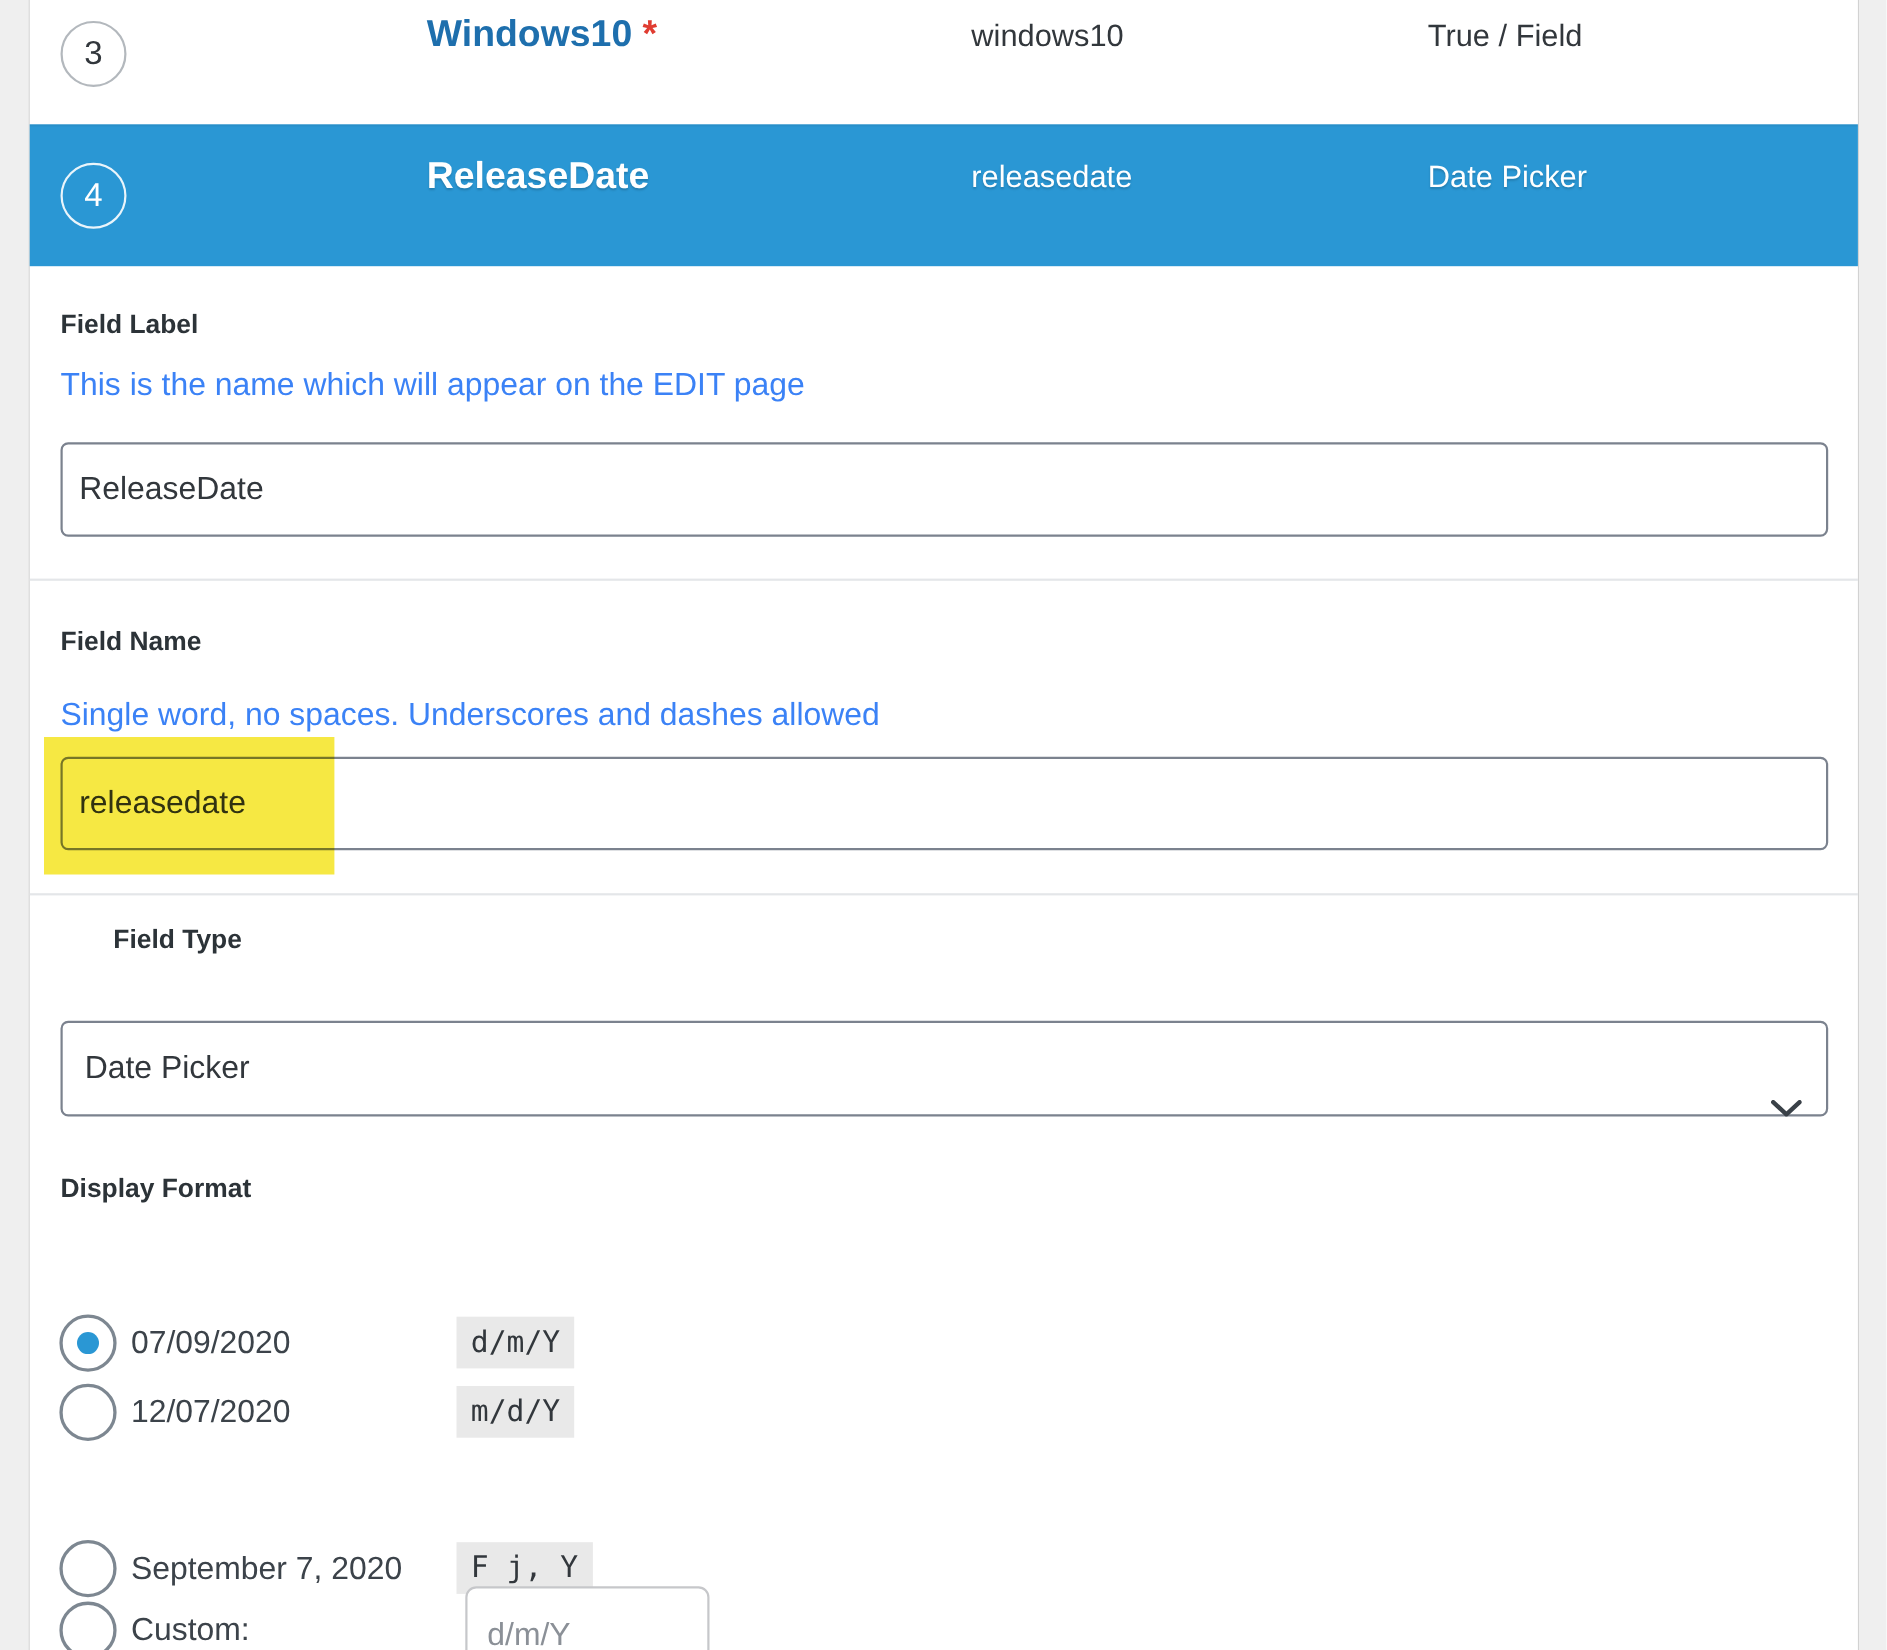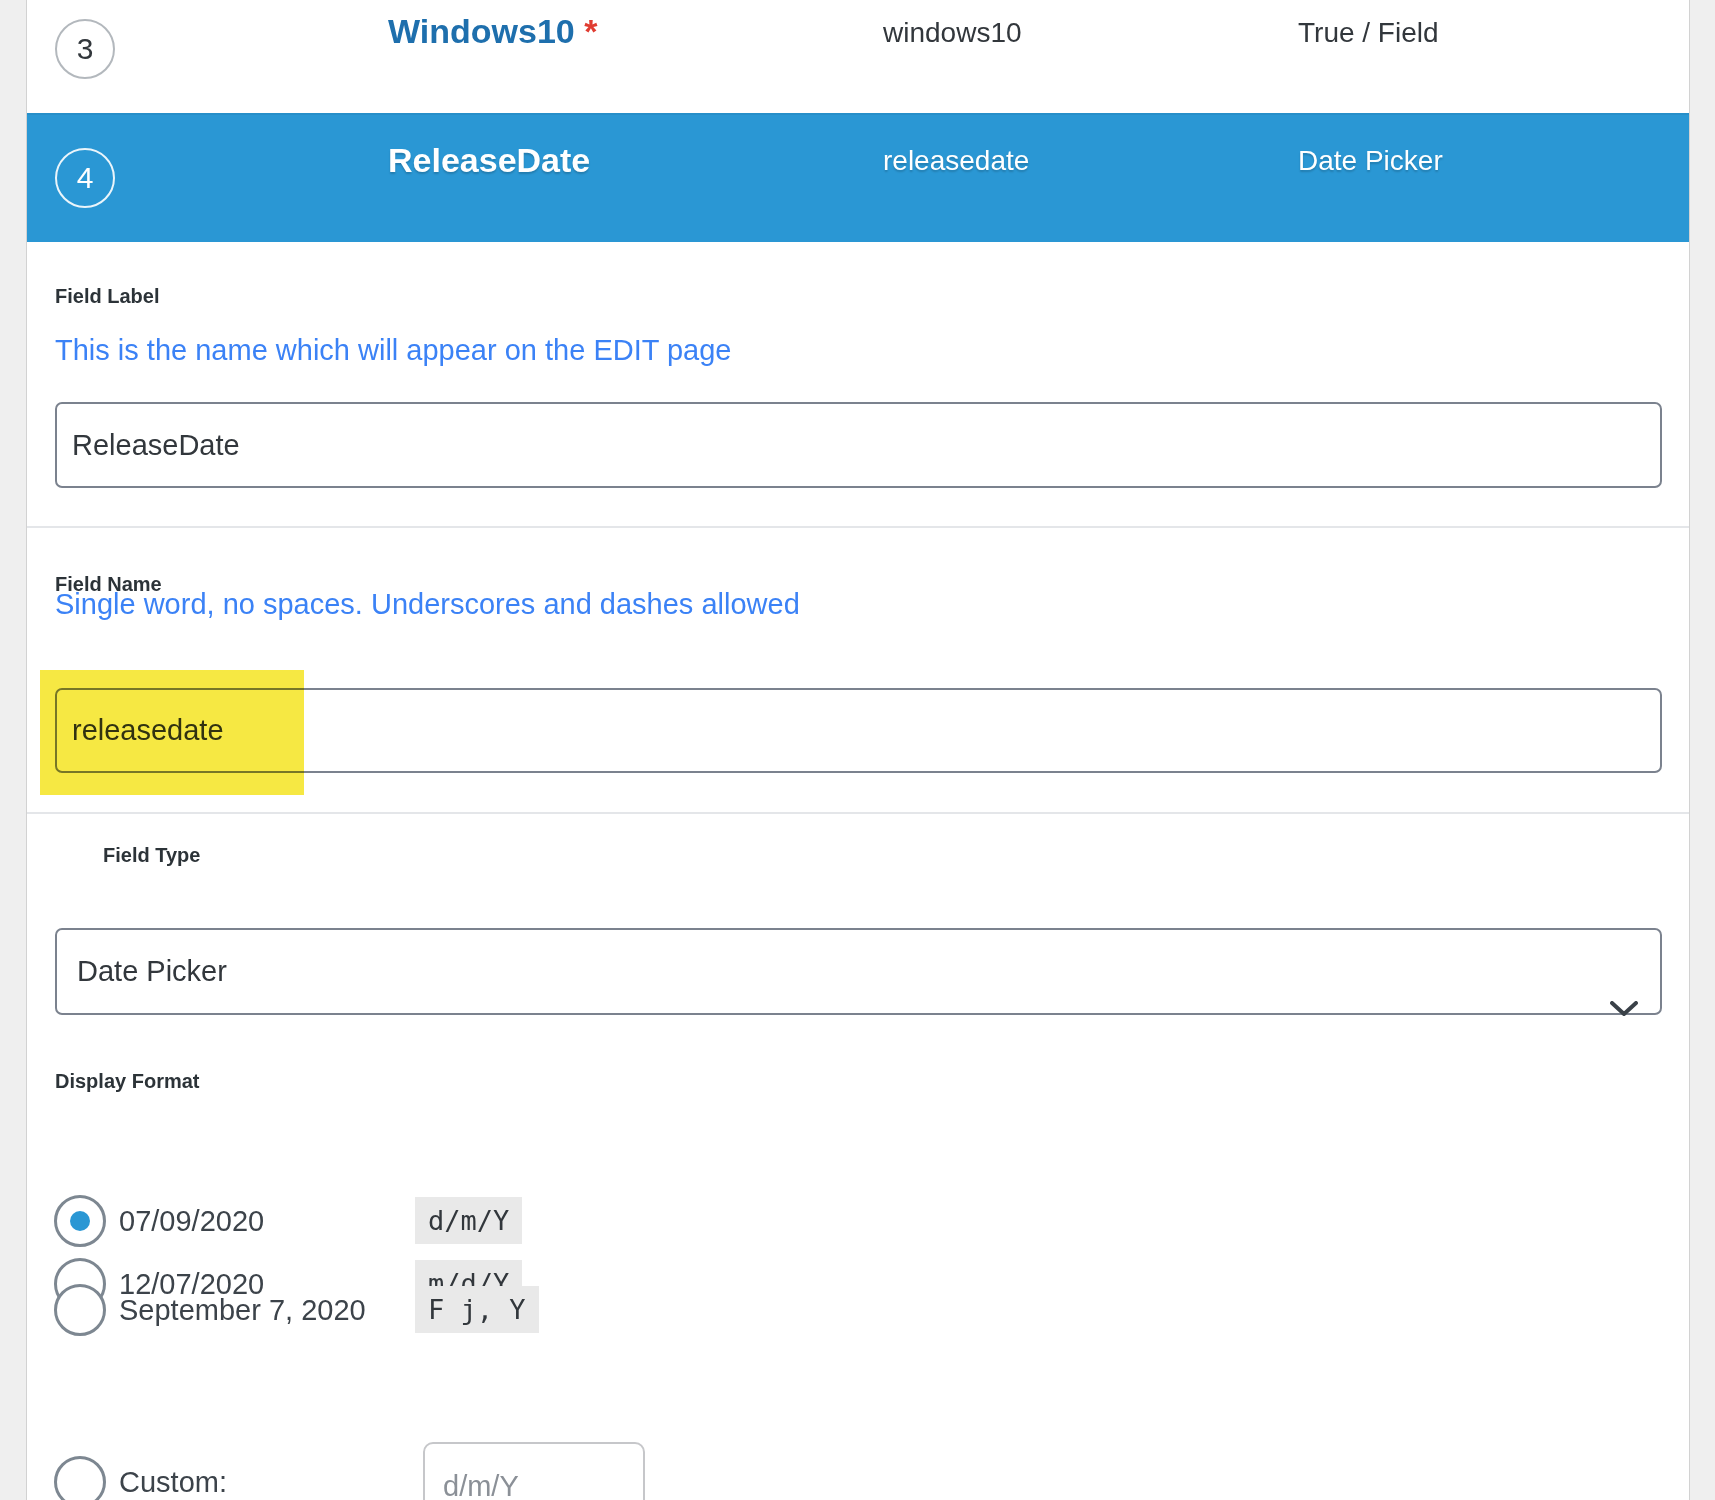--- a/index.html
+++ b/index.html
@@ -51,21 +51,21 @@
   }
   .open-row .order-circle {
     background:transparent;
     border-color:rgba(255,255,255,0.9);
     color:#fff;
   }
   .open-row .row-label { color:#fff; text-shadow:0 2px 2px rgba(0,0,0,0.18); }
   .open-row .row-meta  { color:#fff; text-shadow:0 2px 2px rgba(0,0,0,0.18); }
 
   
-  .heading { font-size:20px; font-weight:700; line-height:36px; color:#2c3338; }
+  .heading { font-size:24px; font-weight:700; line-height:36px; color:#2c3338; }
   .desc    { font-size:29px; line-height:36px; color:#3b82f6; }
   .divider { left:0; width:100%; height:2px; background:#e4e6e9; }
 
   .text-input {
     position:absolute;
     left:28px; width:1607px;
     border:2px solid #7b828e;
     border-radius:7px;
     background:#fff;
     font-family:"Liberation Sans", sans-serif;
@@ -159,21 +159,21 @@
     <span class="abs row-meta" style="left:1271px;top:29px;">Date Picker</span>
   </div>
 
   <div class="abs heading" style="left:28px;top:278px;">Field Label</div>
   <div class="abs desc" style="left:28px;top:332px;">This is the name which will appear on the EDIT page</div>
   <input class="text-input" style="top: 402px; height: 86px;" type="text" value="ReleaseDate">
 
   <div class="abs divider" style="top:526px;"></div>
 
   <div class="abs heading" style="left:28px;top:566px;">Field Name</div>
-  <div class="abs desc" style="left:28px;top:586px;">Single word, no spaces. Underscores and dashes allowed</div>
+  <div class="abs desc" style="left:28px;top:632px;">Single word, no spaces. Underscores and dashes allowed</div>
   <input class="text-input" style="top: 688px; height: 85px;" type="text" value="releasedate">
   <div class="highlight"></div>
 
   <div class="abs divider" style="top:812px;"></div>
 
   <div class="abs heading" style="left:28px;top:837px;margin-left:48px;">Field Type</div>
   <div class="select-box" style="top:928px;">
     <span>Date Picker</span>
     <span class="chev">
       <svg width="28" height="16" viewBox="0 0 28 16">
@@ -191,21 +191,21 @@
     <span class="radio-label">07/09/2020</span>
     <code class="format-code">d/m/Y</code>
   </div>
 
   <div class="radio-row" style="top:1258px;">
     <span class="radio"></span>
     <span class="radio-label">12/07/2020</span>
     <code class="format-code">m/d/Y</code>
   </div>
 
-  <div class="radio-row" style="top:1284px;padding-left:38px;">
+  <div class="radio-row" style="top:1400px;padding-left:38px;">
     <span class="radio"></span>
     <span class="radio-label">September 7, 2020</span>
     <code class="format-code">F j, Y</code>
   </div>
 
   <div class="radio-row" style="top:1456px;">
     <span class="radio"></span>
     <span class="radio-label">Custom:</span>
     <input class="custom-input" type="text" placeholder="d/m/Y" style="">
   </div>

